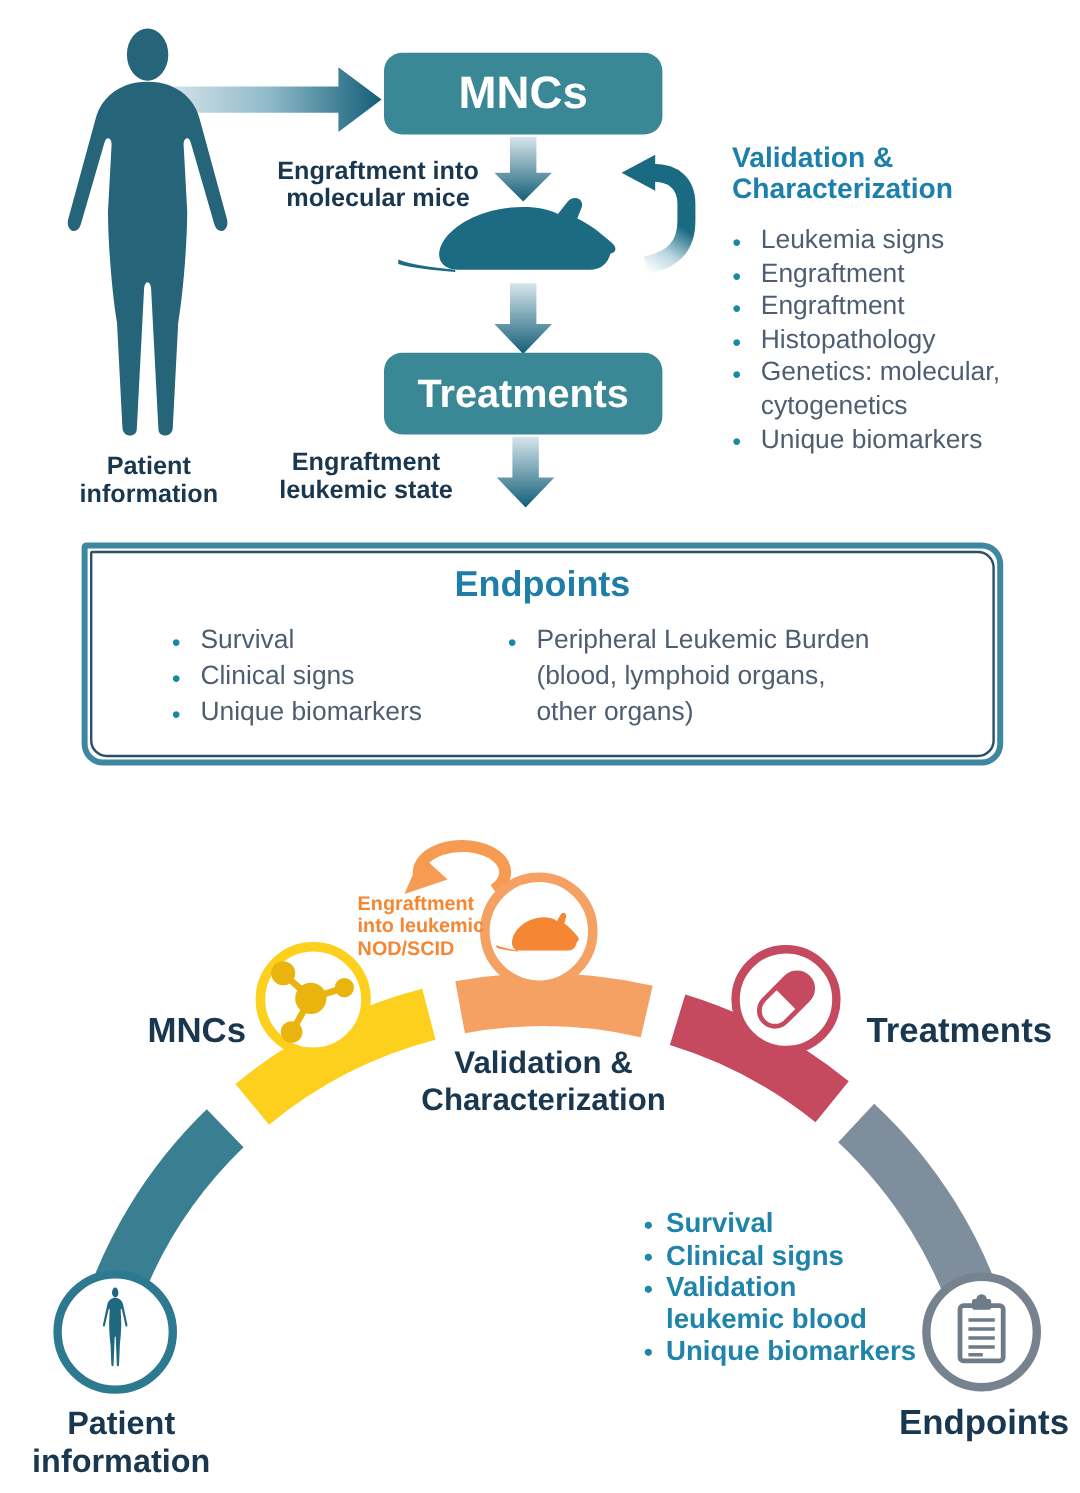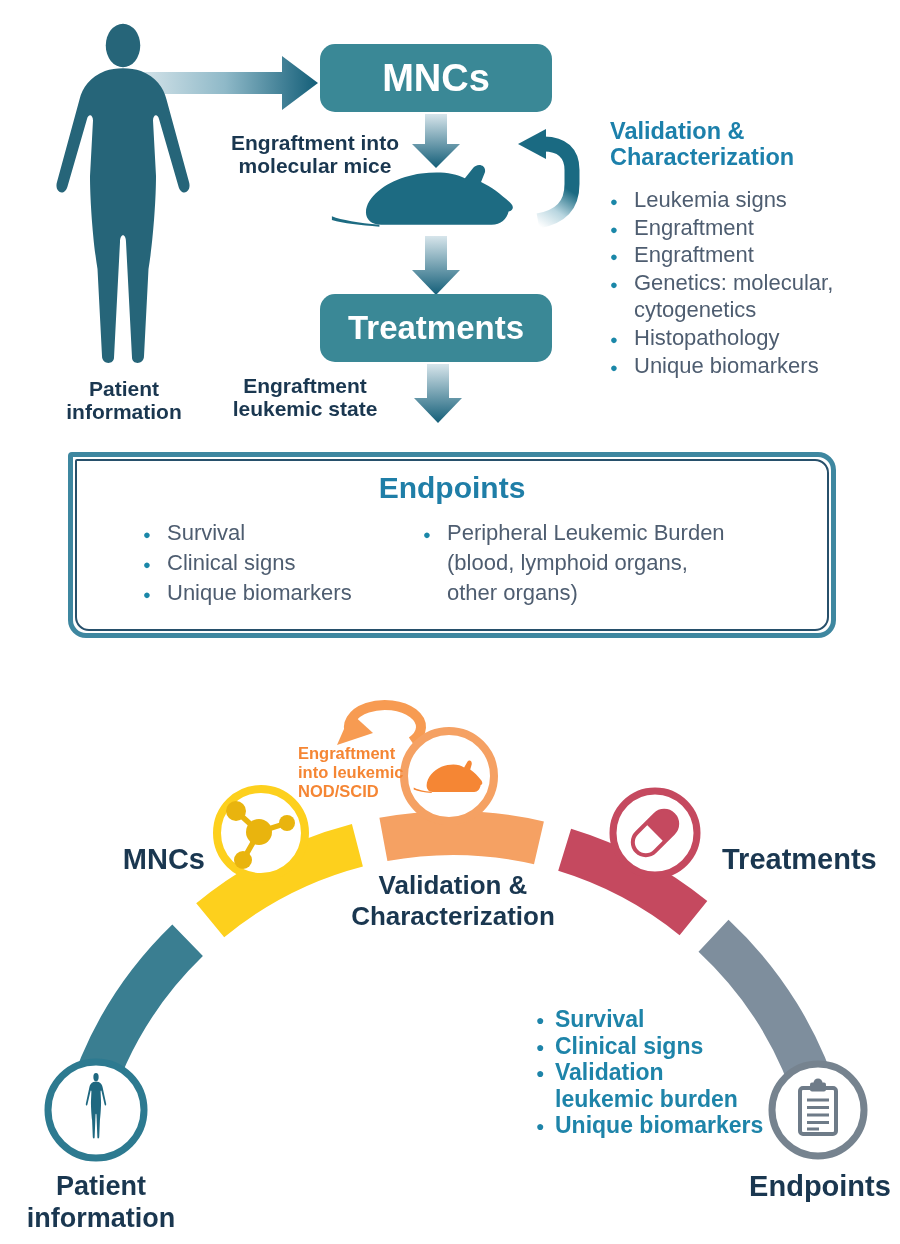--- a/index.html
+++ b/index.html
@@ -152,25 +152,25 @@
       <li>
         <span>Leukemia signs</span>
       </li>
       <li>
         <span>Engraftment</span>
       </li>
       <li>
         <span>Engraftment</span>
       </li>
       <li>
+        <span>Histopathology</span>
+      </li>
+      <li>
         <span>Genetics: molecular,</span>
         <span>cytogenetics</span>
-      </li>
-      <li>
-        <span>Histopathology</span>
       </li>
       <li>
         <span>Unique biomarkers</span>
       </li>
     </ul>
 
   <div id="endpoints-box">
     <div id="endpoints-inner"></div>
     <div id="endpoints-title">Endpoints</div>
     <div id="endpoints-cols">
@@ -252,20 +252,20 @@
 
   <ul id="cycle-list" class="dotlist">
       <li>
         <span>Survival</span>
       </li>
       <li>
         <span>Clinical signs</span>
       </li>
       <li>
         <span>Validation</span>
-        <span>leukemic burden</span>
+        <span>leukemic blood</span>
       </li>
       <li>
         <span>Unique biomarkers</span>
       </li>
     </ul>
 
 </div>
 
 </body></html>

